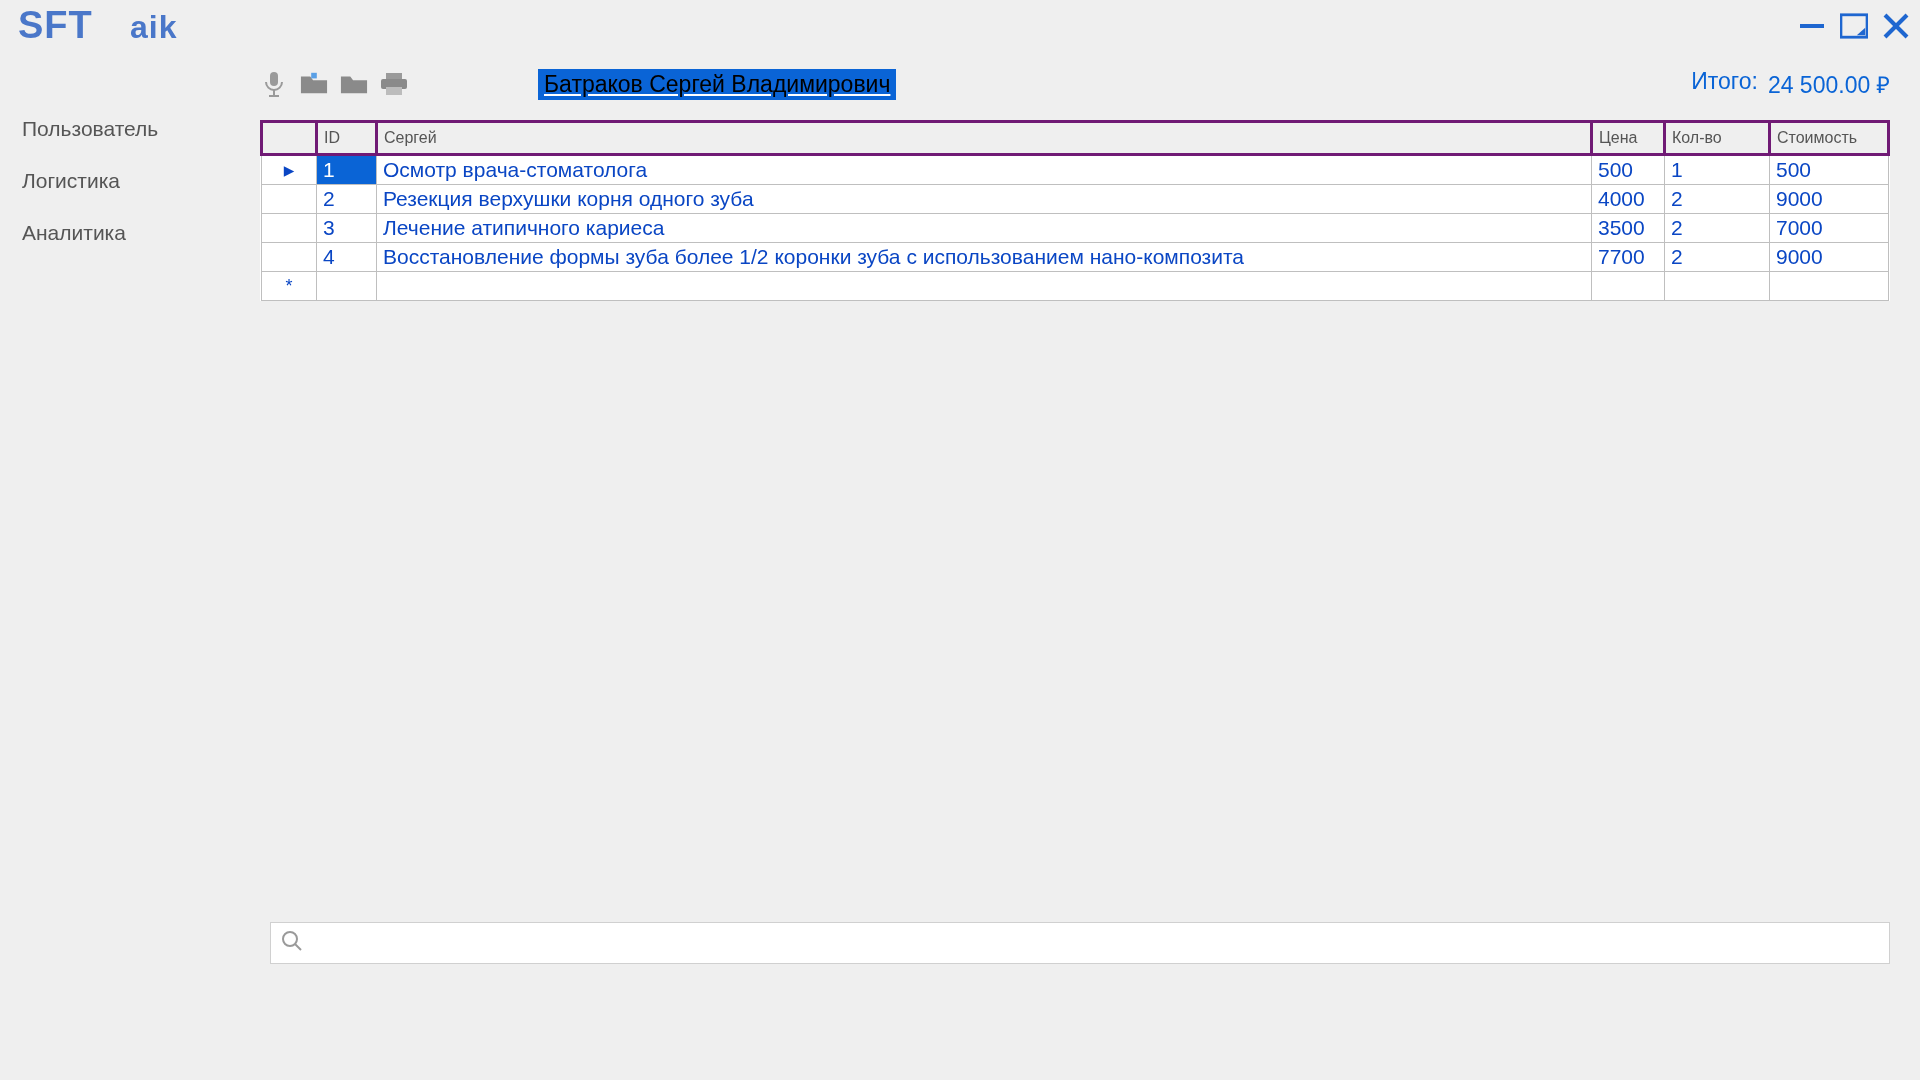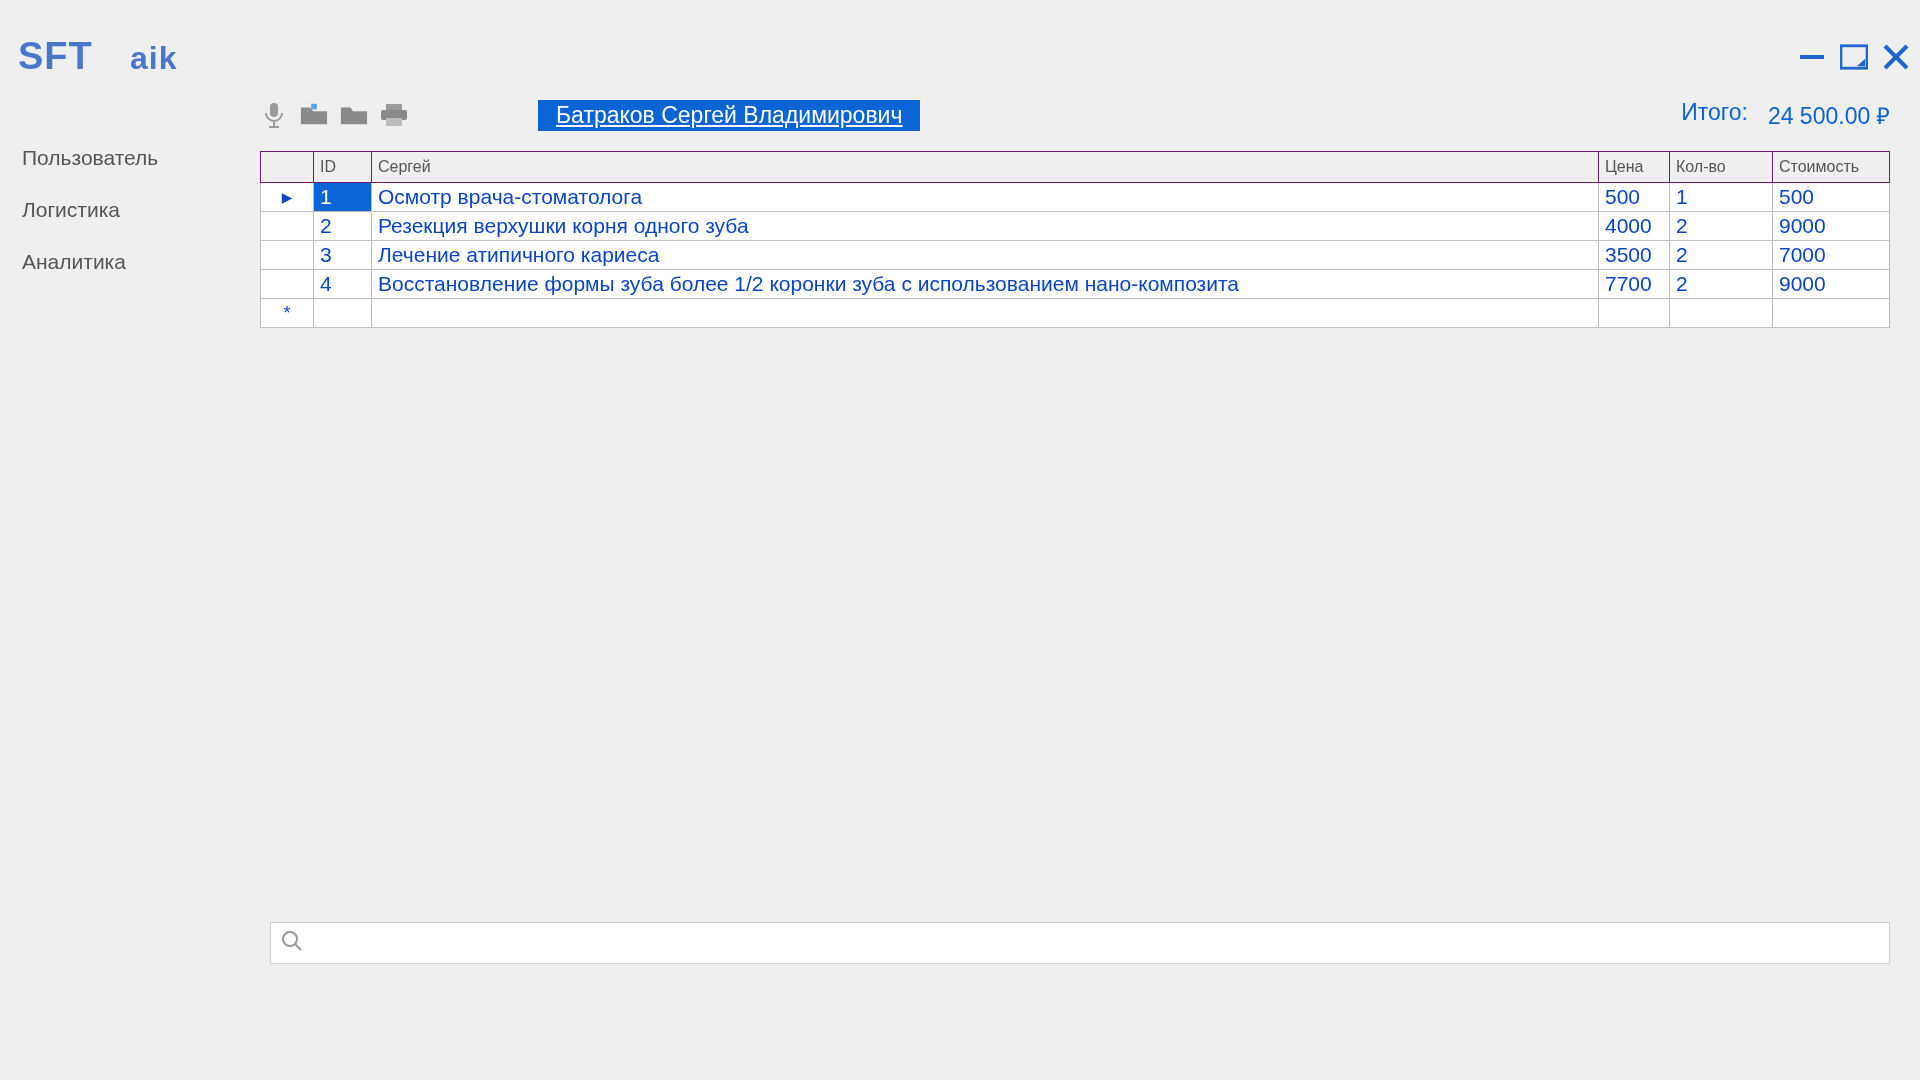--- a/index.html
+++ b/index.html
@@ -13,21 +13,20 @@
     color: #444;
   }
 
   
   .titlebar {
     display: flex;
     align-items: center;
     justify-content: space-between;
     padding: 6px 10px 2px 18px;
     background: #efefef;
-    margin-top: 31px;
   }
   .logo {
     display: flex;
     align-items: flex-end;
     color: #1e66d0;
     font-family: "Arial Black", Arial, sans-serif;
     font-weight: 900;
     font-size: 36px;
     letter-spacing: 1px;
   }
@@ -89,51 +88,51 @@
     width: 28px;
     height: 24px;
     color: #888;
     cursor: pointer;
     display:flex;align-items:center;justify-content:center;
   }
 
   .patient-name {
     margin-left: 130px;
     font-size: 23px;
-    color: #ffffff;
+    color: #000000;
     background: #0a64d6;
-    padding: 2px 18px;
+    padding: 2px 6px;
     text-decoration: underline;
     text-decoration-color: #fff;
     font-family: Arial, sans-serif;
   }
 
   .total-block {
     margin-left: auto;
     font-size: 23px;
     color: #0a64d6;
     font-weight: 500;
     display: flex;
-    gap: 20px;
+    gap: 10px;
   }
 
   
   .data-table {
     border-collapse: collapse;
     width: 100%;
     border: 1px solid #9a9a9a;
     background: #fff;
   }
   .data-table thead th {
     background: #efefef;
     font-size: 16px;
     color: #555;
     text-align: left;
     padding: 6px 6px;
-    border: 1px solid #701a75;
+    border: 3px solid #701a75;
     font-weight: 400;
   }
   .data-table tbody td {
     border: 1px solid #bfbfbf;
     font-size: 21px;
     color: #0a46c4;
     padding: 2px 6px;
     background: #fff;
   }
   .row-indicator {

